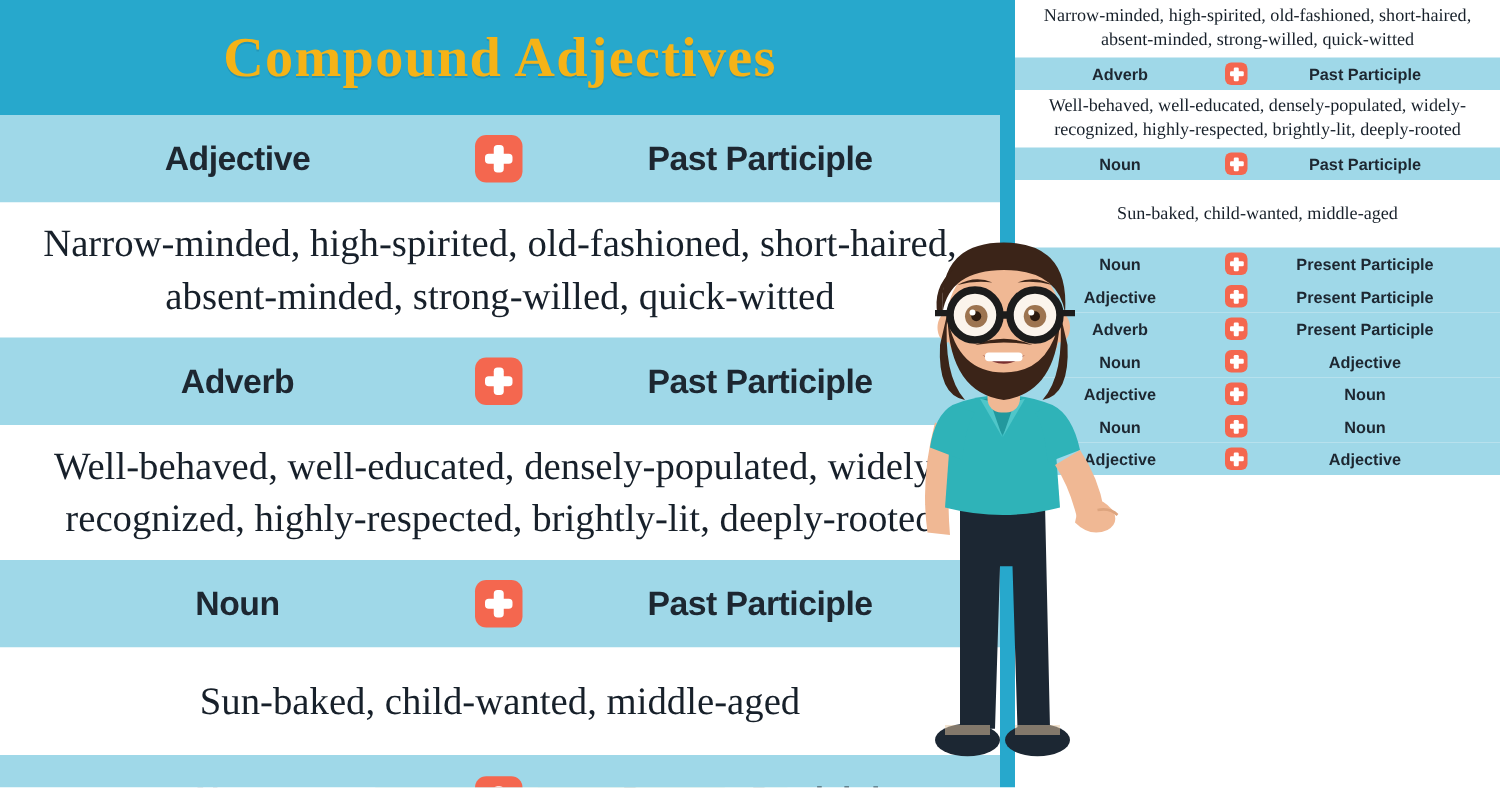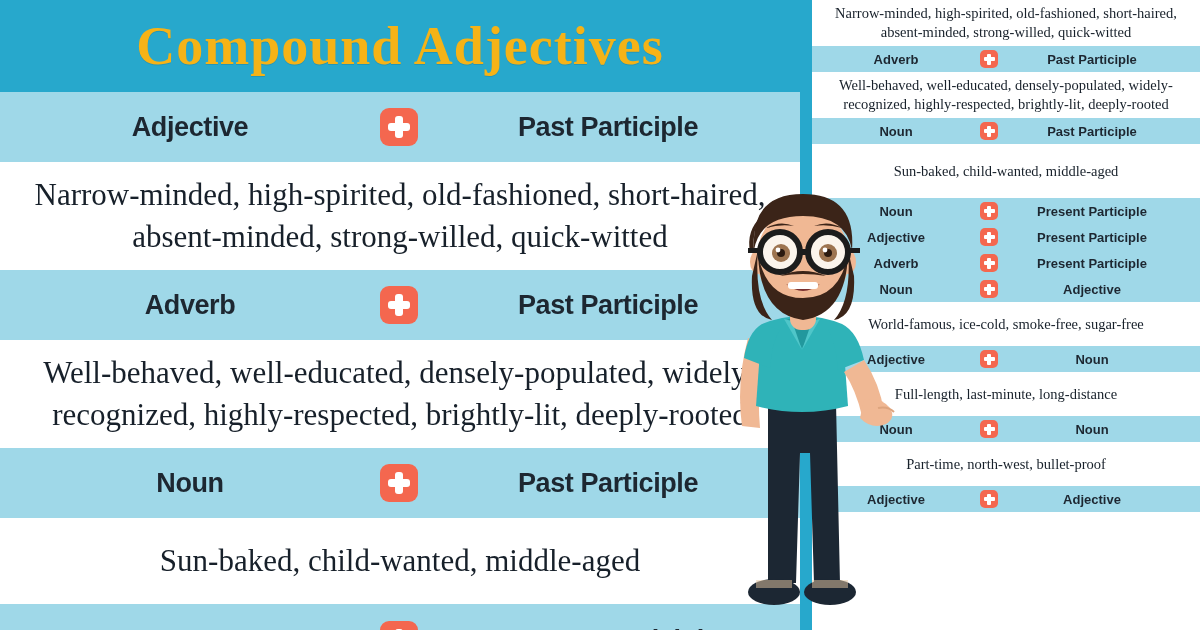--- a/index.html
+++ b/index.html
@@ -30,21 +30,21 @@
   }
 
   
   #main-panel{position:absolute;left:0;top:0;width:800px;height:630px;overflow:hidden;background:#ffffff;}
   #title-bar{
     height:92px;background:#27a8cc;display:flex;align-items:center;justify-content:center;
     position:relative;z-index:3;
   }
   #title-bar .title{
     font-family:"Liberation Serif", serif;
-    font-weight:bold;font-size:54px;color:#f5b317;letter-spacing:1px;
+    font-weight:bold;font-size:45px;color:#f5b317;letter-spacing:1px;
     text-shadow:0 1px 0 rgba(0,0,0,.10);
     white-space:nowrap;
   }
   .m-head{
     position:relative;height:70px;background:#9fd8e8;
     display:flex;align-items:center;z-index:2;overflow:hidden;
   }
   .m-head .cell{
     font-family:"Liberation Sans", sans-serif;
     font-weight:bold;font-size:27px;color:#1d2731;letter-spacing:-.4px;
@@ -198,40 +198,31 @@
       <div class="cell left">Adverb</div>
       <div class="s-plus"></div>
       <div class="cell right">Present Participle</div>
     </div>
 
     <div class="s-head">
       <div class="cell left">Noun</div>
       <div class="s-plus"></div>
       <div class="cell right">Adjective</div>
     </div>
-    <div class="s-body sh1b">
-      <div class="txt">World-famous, ice-cold, smoke-free, sugar-free</div>
-    </div>
 
     <div class="s-head">
       <div class="cell left">Adjective</div>
       <div class="s-plus"></div>
       <div class="cell right">Noun</div>
     </div>
-    <div class="s-body sh1b">
-      <div class="txt">Full-length, last-minute, long-distance</div>
-    </div>
 
     <div class="s-head">
       <div class="cell left">Noun</div>
       <div class="s-plus"></div>
       <div class="cell right">Noun</div>
-    </div>
-    <div class="s-body sh1b">
-      <div class="txt">Part-time, north-west, bullet-proof</div>
     </div>
 
     <div class="s-head">
       <div class="cell left">Adjective</div>
       <div class="s-plus"></div>
       <div class="cell right">Adjective</div>
     </div>
 
   </div>
 

